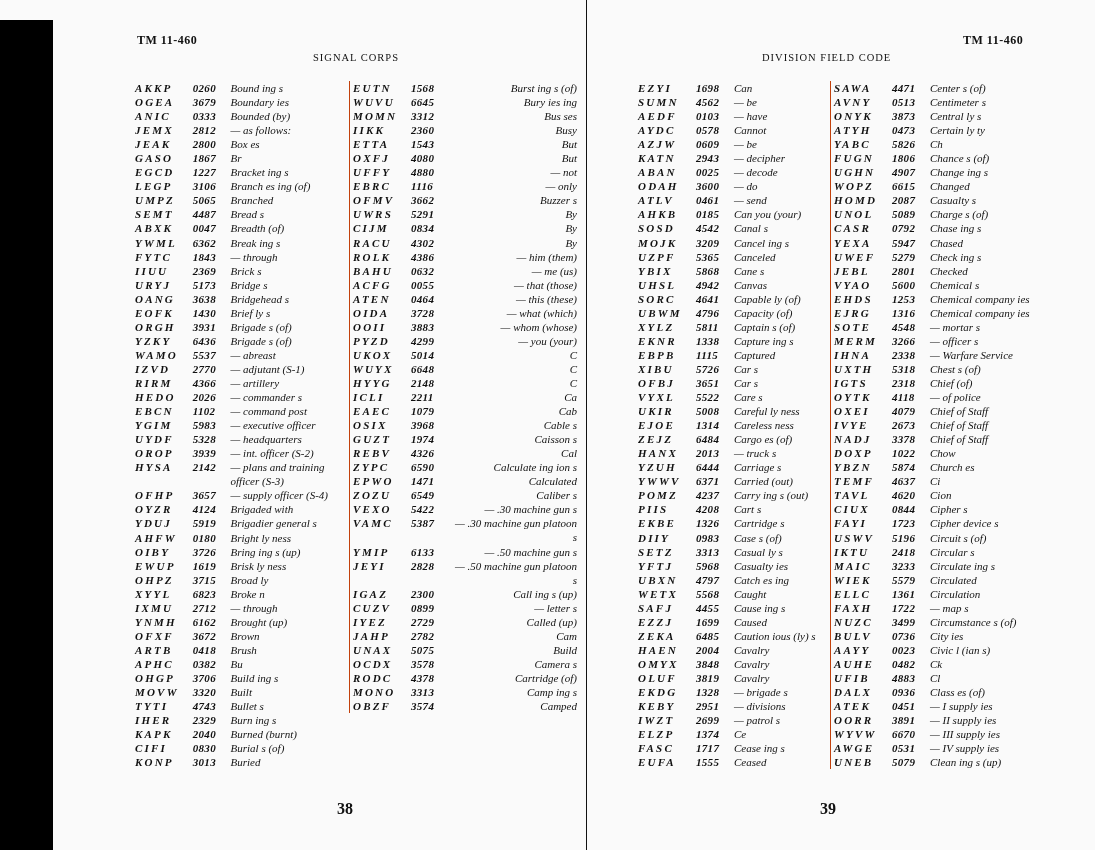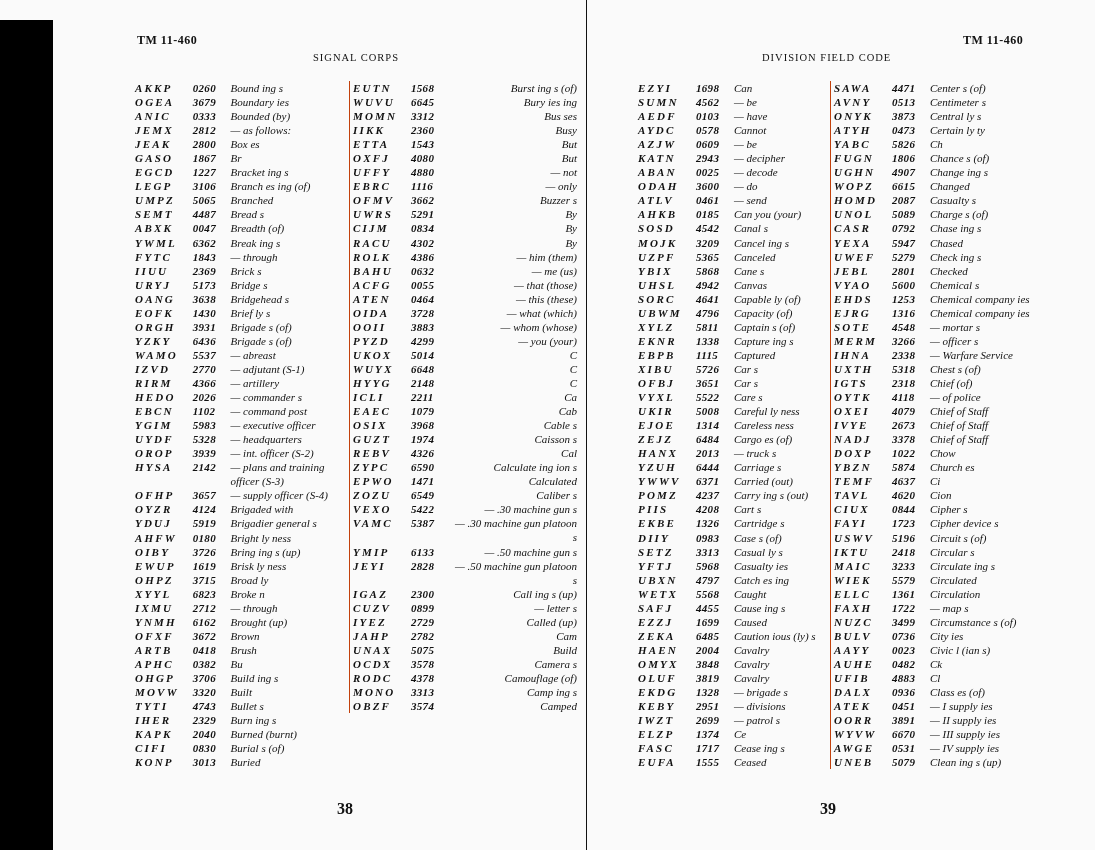--- a/index.html
+++ b/index.html
@@ -477,21 +477,21 @@
       <span class="term">Build</span>
     </div>
     <div class="entry">
       <span class="code">OCDX</span>
       <span class="num">3578</span>
       <span class="term">Camera s</span>
     </div>
     <div class="entry">
       <span class="code">RODC</span>
       <span class="num">4378</span>
-      <span class="term">Camouflage (of)</span>
+      <span class="term">Cartridge (of)</span>
     </div>
     <div class="entry">
       <span class="code">MONO</span>
       <span class="num">3313</span>
       <span class="term">Camp ing s</span>
     </div>
     <div class="entry">
       <span class="code">OBZF</span>
       <span class="num">3574</span>
       <span class="term">Camped</span>

